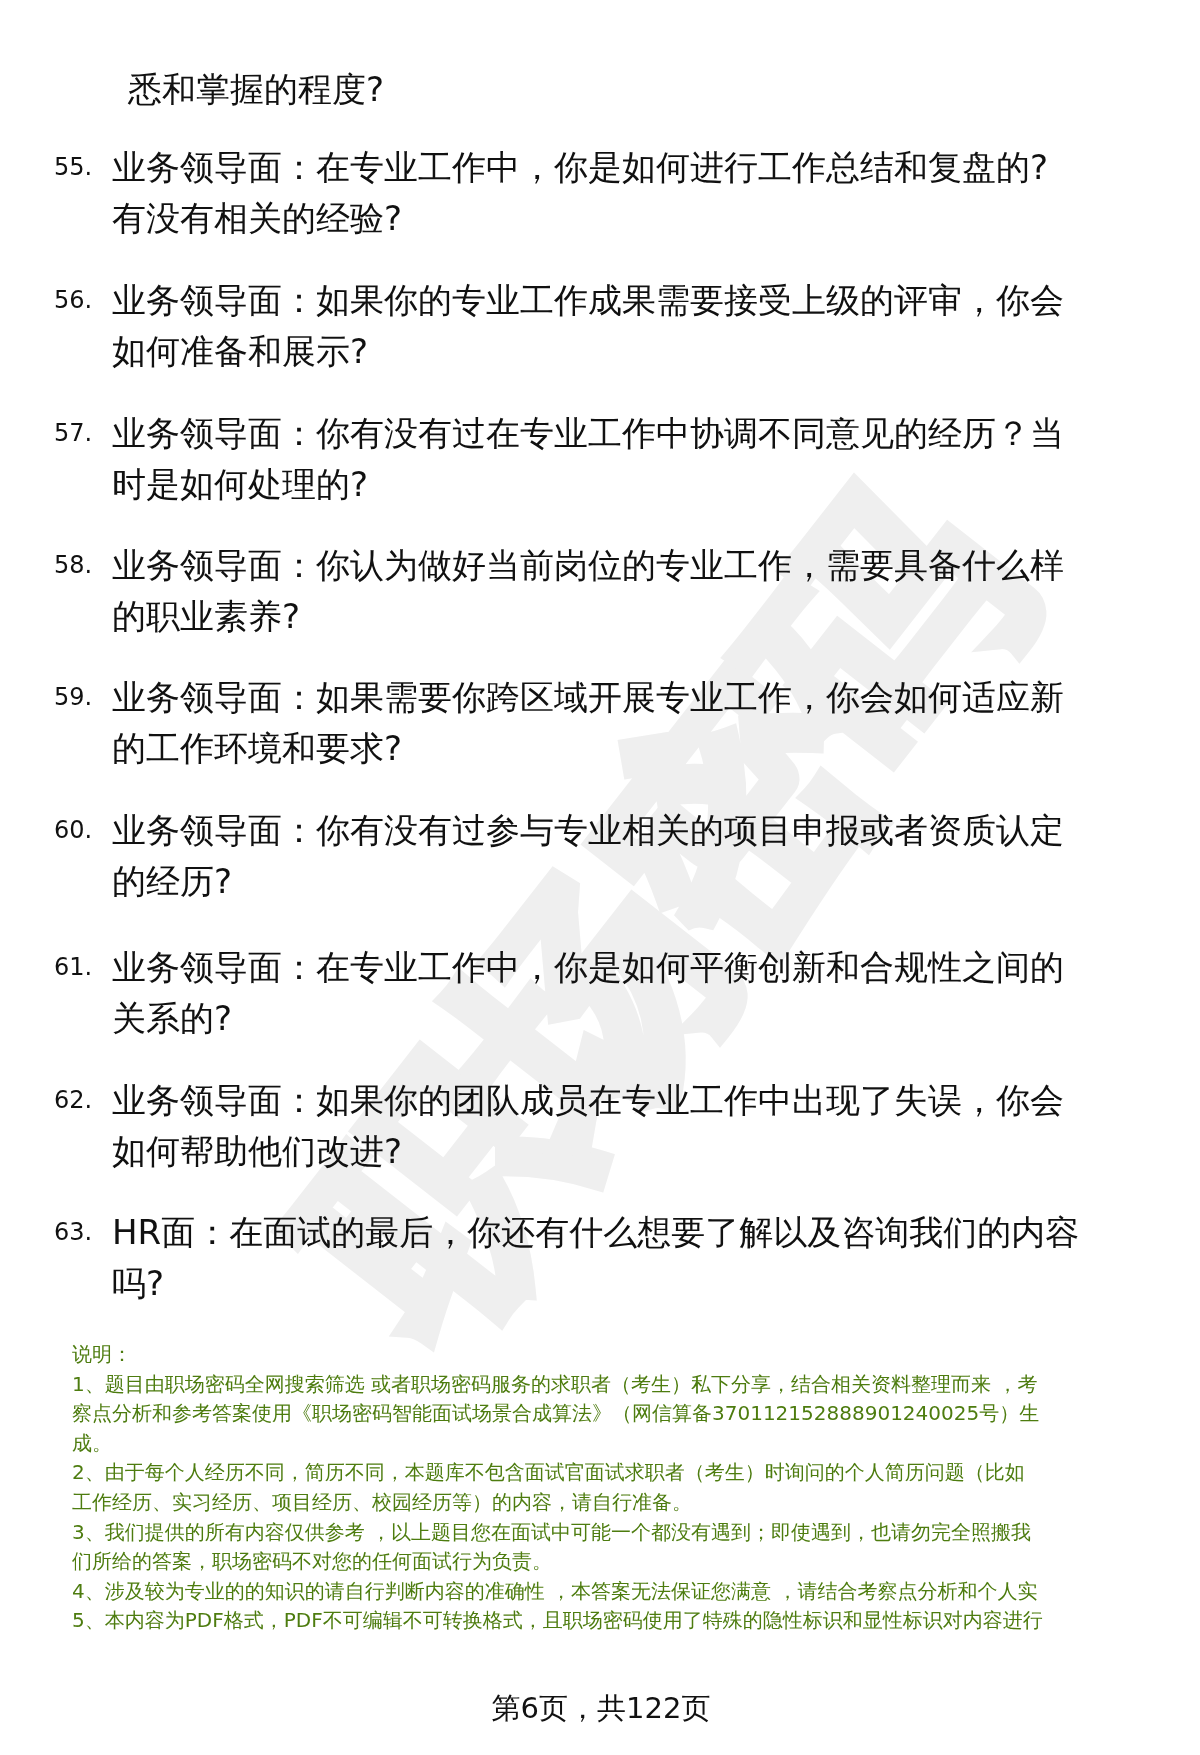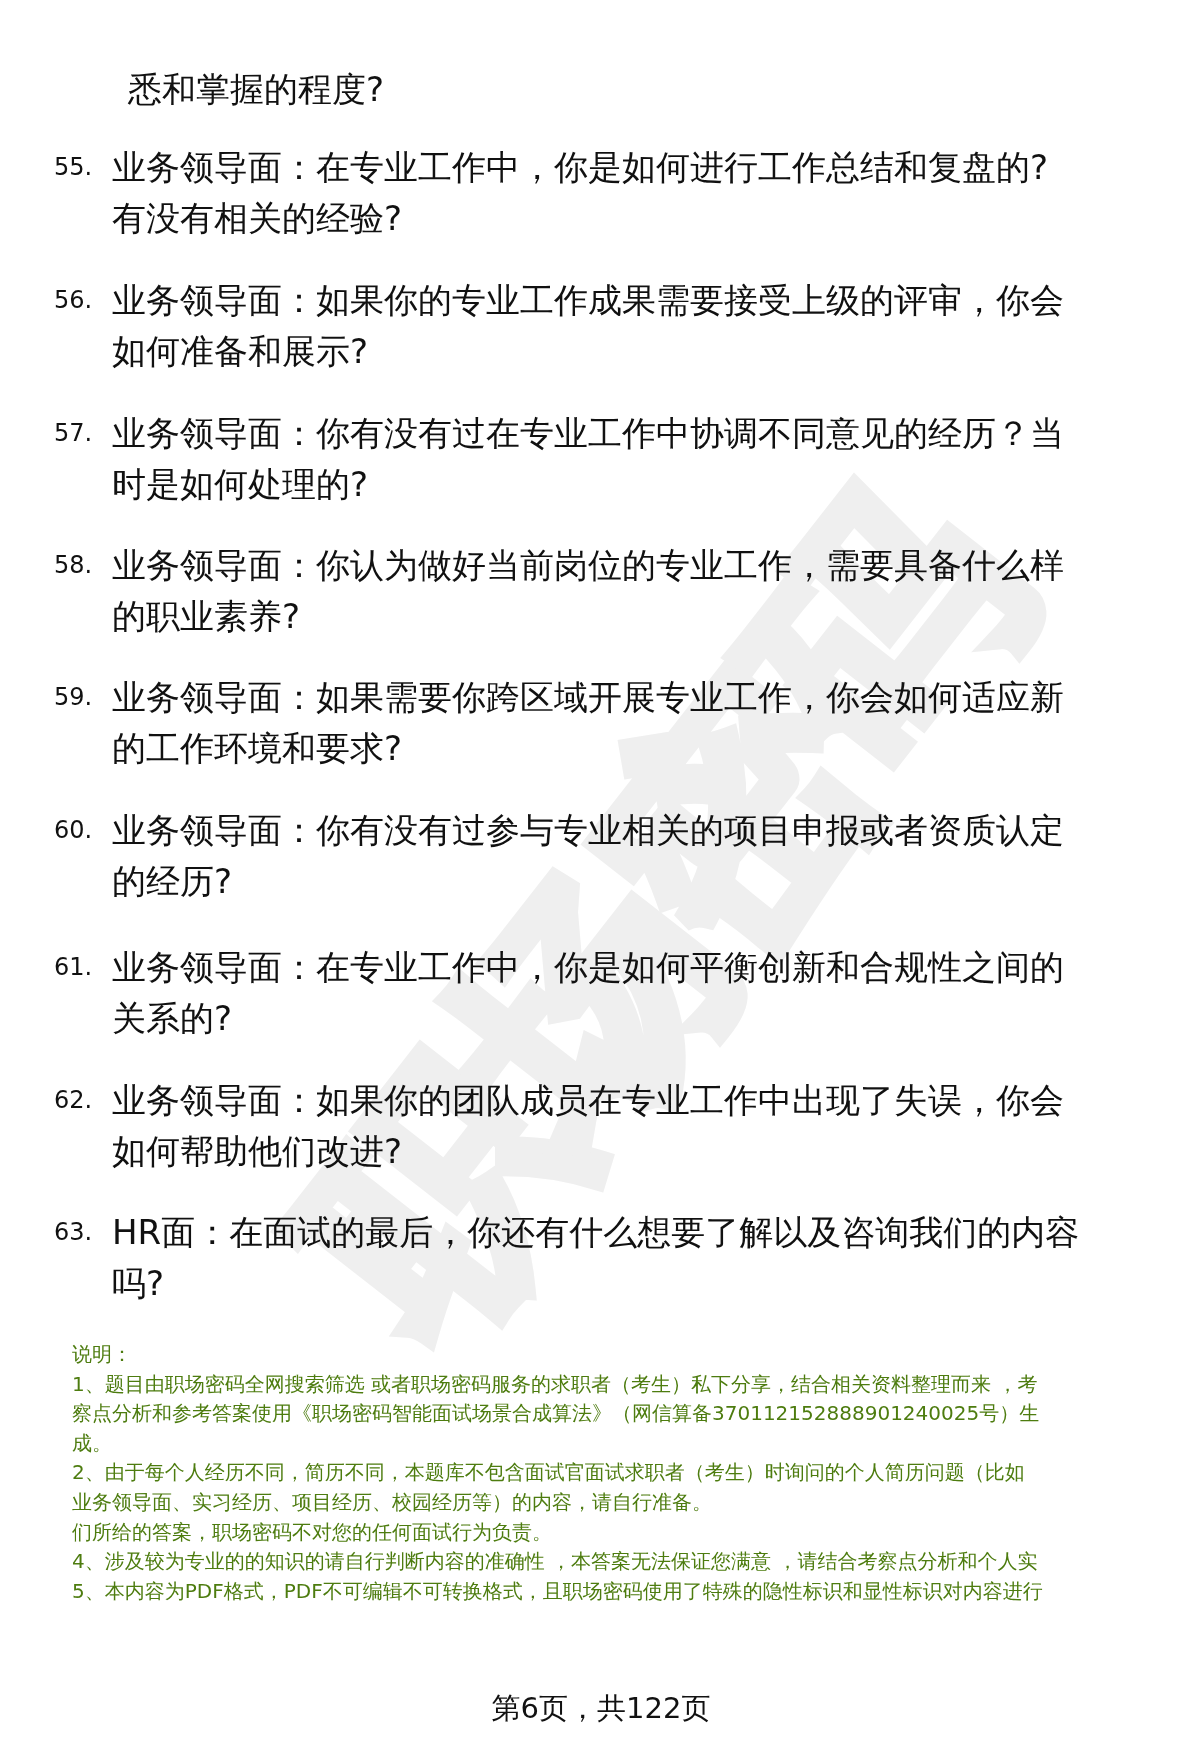--- a/index.html
+++ b/index.html
@@ -159,21 +159,22 @@
     <span class="q-line l1">HR面：在面试的最后，你还有什么想要了解以及咨询我们的内容</span>
     <span class="q-line l2">吗?</span>
   </div>
 
   <div class="notes">
     <span class="note-line">说明：</span>
     <span class="note-line">1、题目由职场密码全网搜索筛选 或者职场密码服务的求职者（考生）私下分享，结合相关资料整理而来 ，考</span>
     <span class="note-line">察点分析和参考答案使用《职场密码智能面试场景合成算法》（网信算备370112152888901240025号）生</span>
     <span class="note-line">成。</span>
     <span class="note-line">2、由于每个人经历不同，简历不同，本题库不包含面试官面试求职者（考生）时询问的个人简历问题（比如</span>
-    <span class="note-line">业务领导面、实习经历、项目经历、校园经历等）的内容，请自行准备。</span>
+    <span class="note-line">工作经历、实习经历、项目经历、校园经历等）的内容，请自行准备。</span>
+    <span class="note-line">3、我们提供的所有内容仅供参考 ，以上题目您在面试中可能一个都没有遇到；即使遇到，也请勿完全照搬我</span>
     <span class="note-line">们所给的答案，职场密码不对您的任何面试行为负责。</span>
     <span class="note-line">4、涉及较为专业的的知识的请自行判断内容的准确性 ，本答案无法保证您满意 ，请结合考察点分析和个人实</span>
     <span class="note-line">5、本内容为PDF格式，PDF不可编辑不可转换格式，且职场密码使用了特殊的隐性标识和显性标识对内容进行</span>
   </div>
 
   <div class="footer">第6页，共122页</div>
 
 </div>
 
 </body></html>

